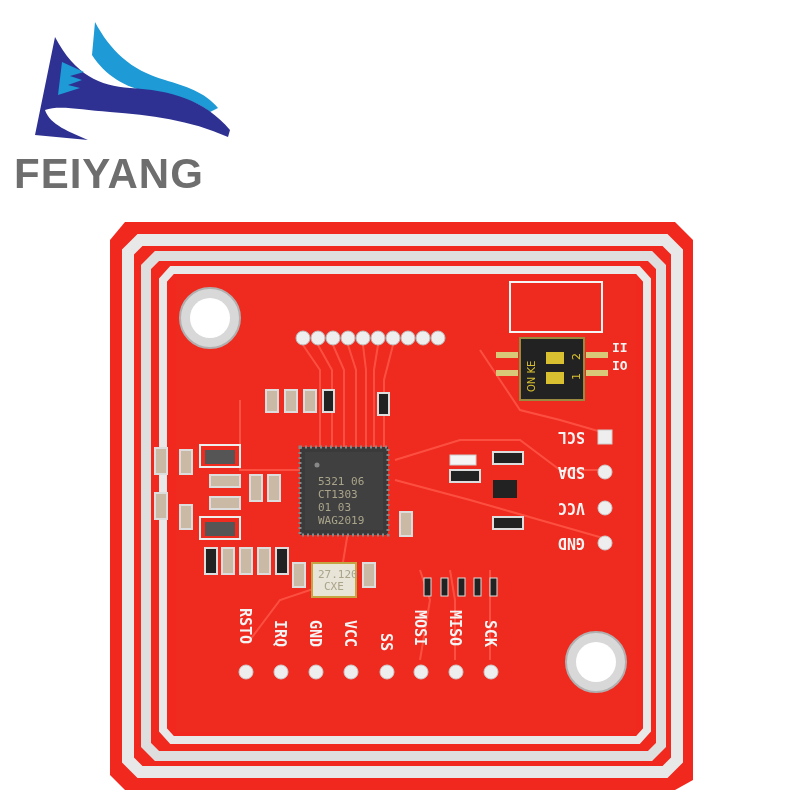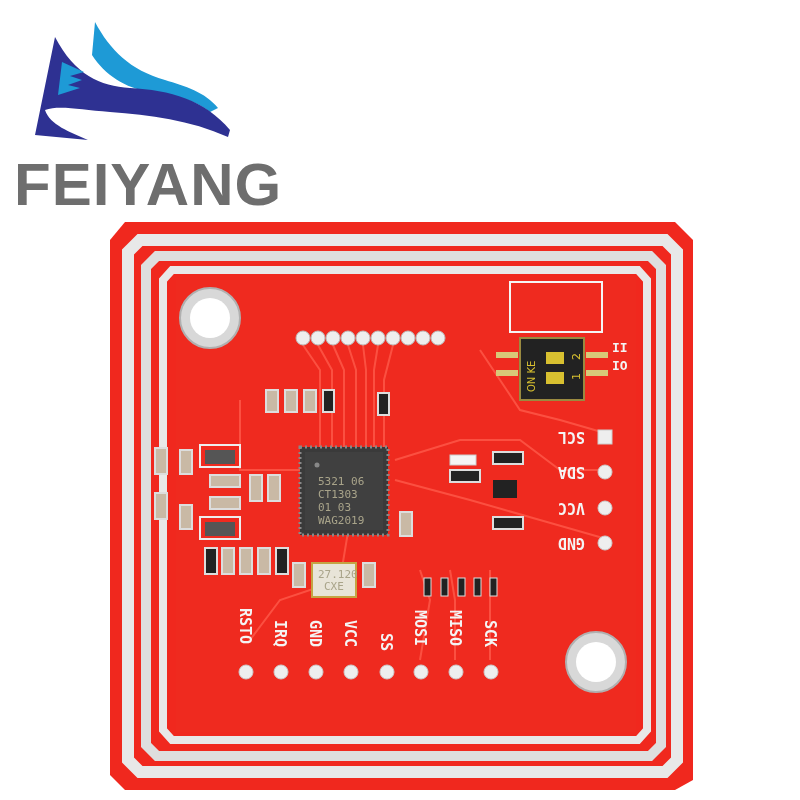--- a/index.html
+++ b/index.html
@@ -1,18 +1,18 @@
 <!DOCTYPE html>
 <html><head>
 <meta charset="utf-8">
 <style>
   html, body { margin: 0; padding: 0; background: #ffffff; }
   body { width: 800px; height: 800px; position: relative; overflow: hidden; font-family: "Liberation Sans", sans-serif; }
   .logo { position: absolute; left: 0; top: 0; width: 260px; height: 210px; }
-  .logo-text { position: absolute; left: 14px; top: 150px; font-family: "Liberation Sans", sans-serif; font-weight: bold; font-size: 60px; letter-spacing: 1px; color: #6e6e6e; }
+  .logo-text { position: absolute; left: 14px; top: 150px; font-family: "Liberation Sans", sans-serif; font-weight: bold; font-size: 42px; letter-spacing: 1px; color: #6e6e6e; }
   .board { position: absolute; left: 0; top: 0; width: 800px; height: 800px; }
   .silk { font-family: "DejaVu Sans Mono", monospace; font-weight: bold; fill: #f4f4f4; }
   .chiptxt { font-family: "DejaVu Sans Mono", monospace; fill: #a9a48a; font-size: 11px; }
 </style>
 </head>
 <body>
 
 <div class="logo">
   <svg width="260" height="150" viewBox="0 0 260 150">
     <path d="M95 22 C110 50, 130 70, 165 80 C185 86, 205 92, 218 108 L210 112 C195 100, 175 95, 150 92 C125 88, 105 75, 92 55 Z" fill="#1e9ad6"></path>

